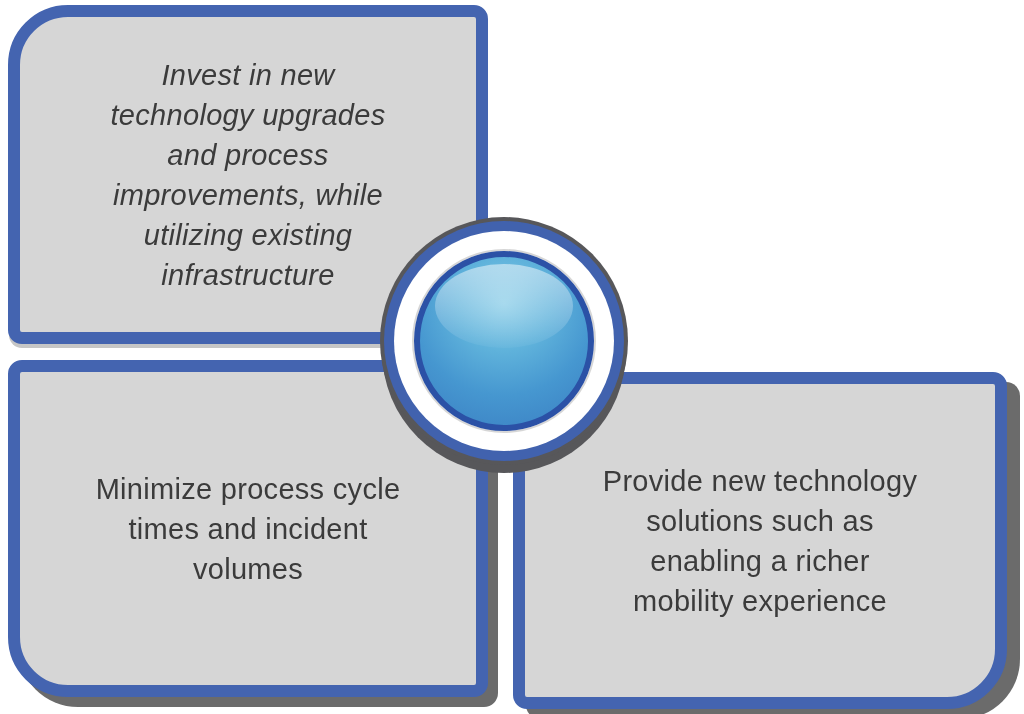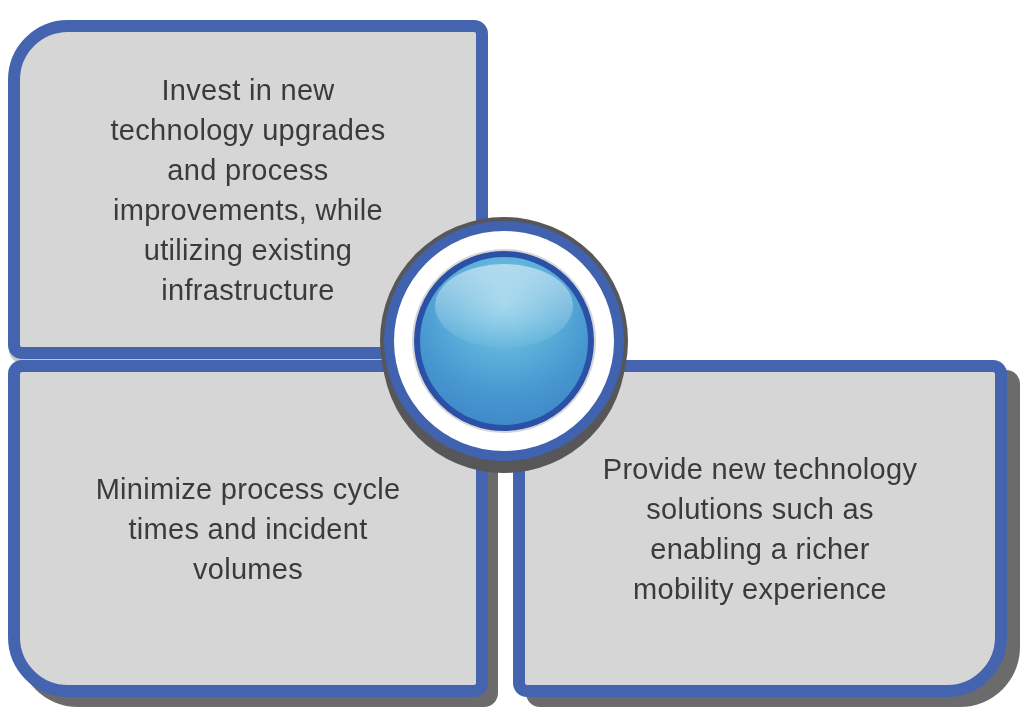--- a/index.html
+++ b/index.html
@@ -18,36 +18,37 @@
   .panel {
     position: absolute;
     box-sizing: border-box;
     background: var(--panel-fill, #d6d6d6);
     border: 12px solid var(--border-blue, #4464b0);
     display: flex;
     align-items: center;
     justify-content: center;
   }
   .panel-tl {
-    left: 8px; top: 20px; width: 480px; height: 339px;
+    left: 8px; top: 5px; width: 480px; height: 339px;
     border-radius: 60px 14px 14px 14px;
     box-shadow: 0 5px 0 -1px #c6c6c6;
+    font-style: italic;
   }
   .panel-tr {
     left: 513px; top: 5px; width: 494px; height: 339px;
     border-radius: 14px 60px 14px 14px;
     box-shadow: 13px 9px 0 0 var(--shadow-gray, #6b6b6b);
   }
   .panel-bl {
     left: 8px; top: 360px; width: 480px; height: 337px;
     border-radius: 14px 14px 14px 60px;
     box-shadow: 10px 10px 0 0 var(--shadow-gray, #6b6b6b);
   }
   .panel-br {
-    left: 513px; top: 360px; width: 494px; height: 337px;
+    left: 513px; top: 372px; width: 494px; height: 337px;
     border-radius: 14px 14px 60px 14px;
     box-shadow: 13px 10px 0 0 var(--shadow-gray, #6b6b6b);
   }
   .panel-text {
     font-size: 29px;
     line-height: 40px;
     letter-spacing: 0.3px;
     color: var(--text, #3b3b3b);
     text-align: center;
     white-space: pre-line;

